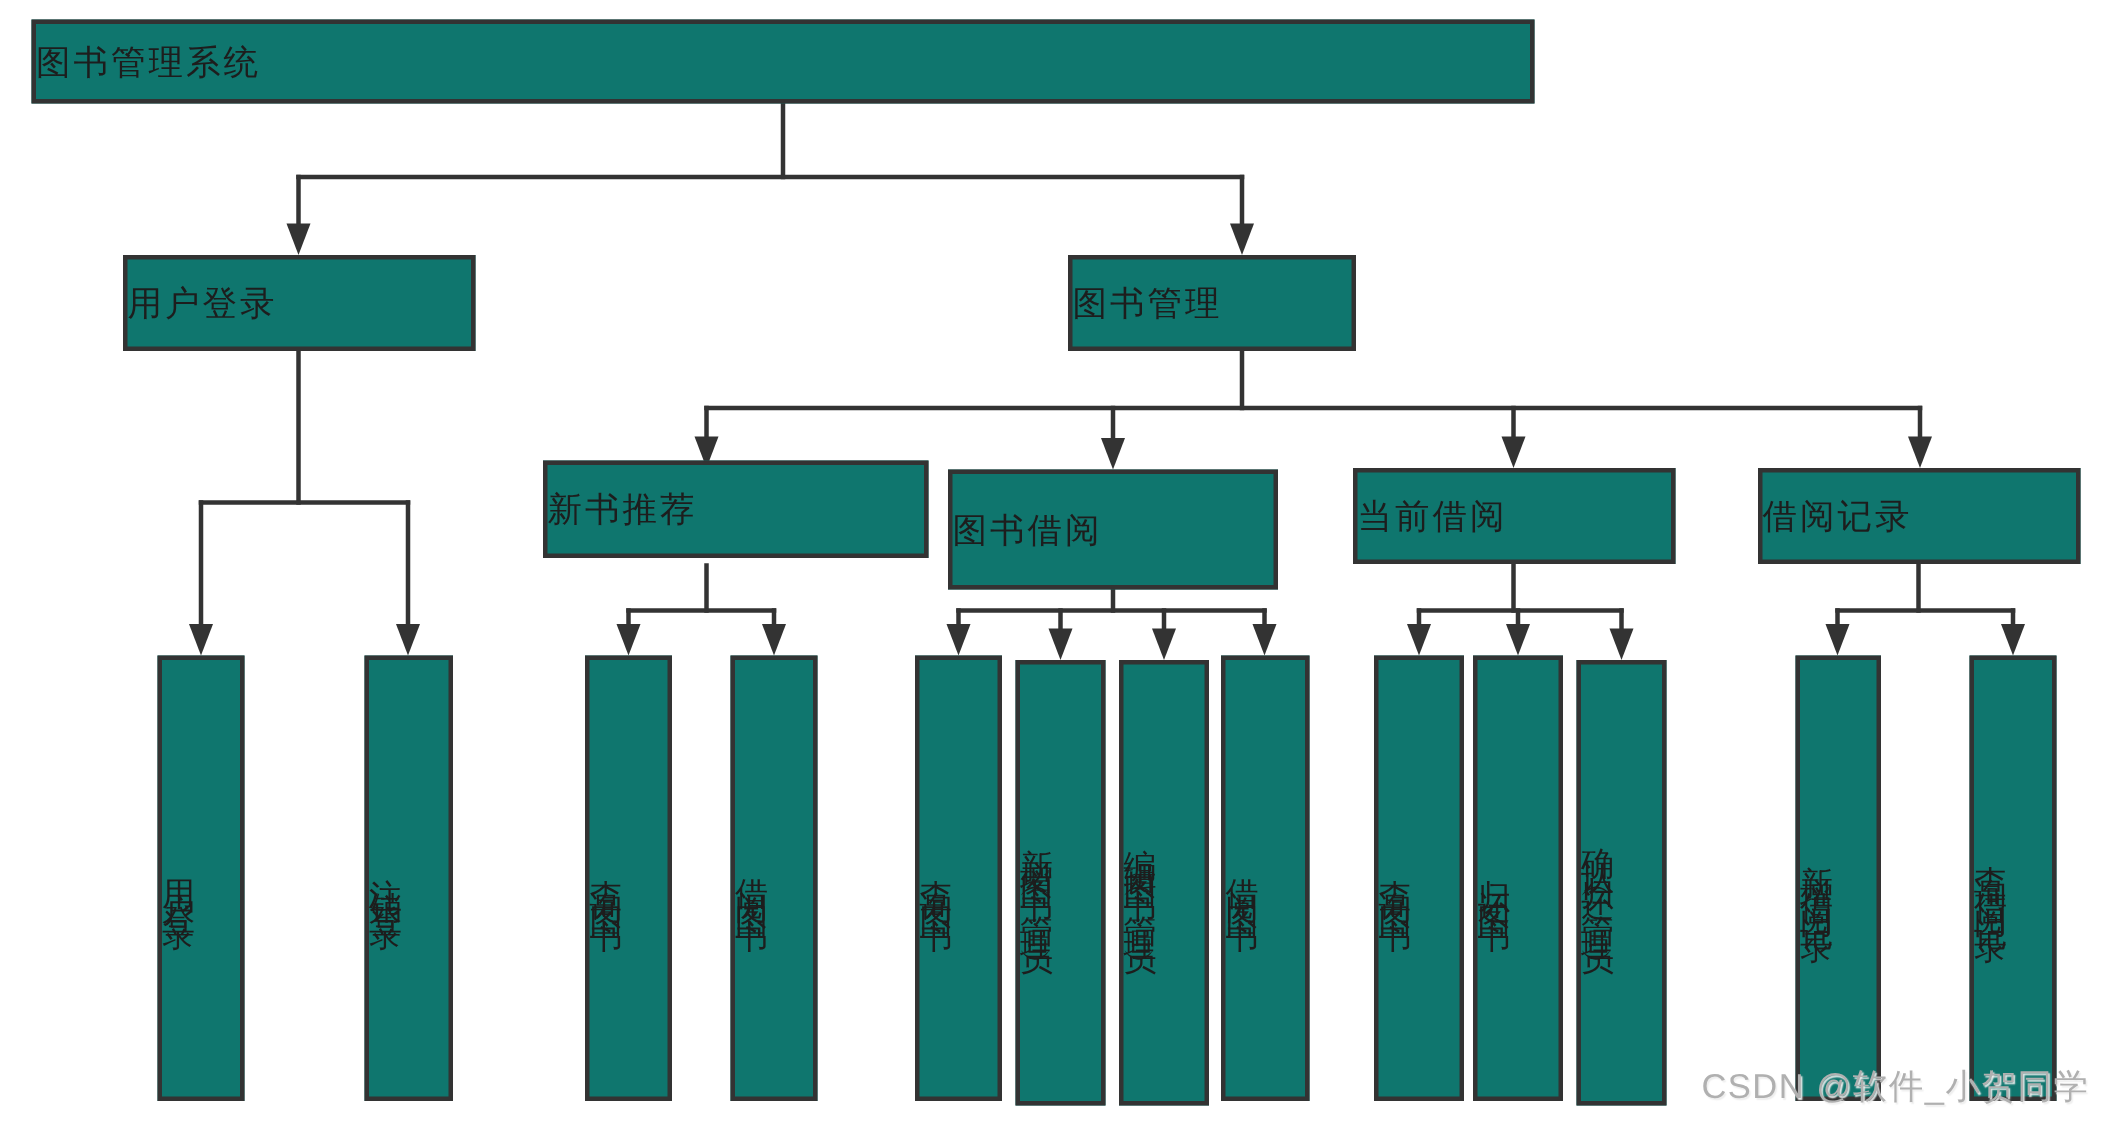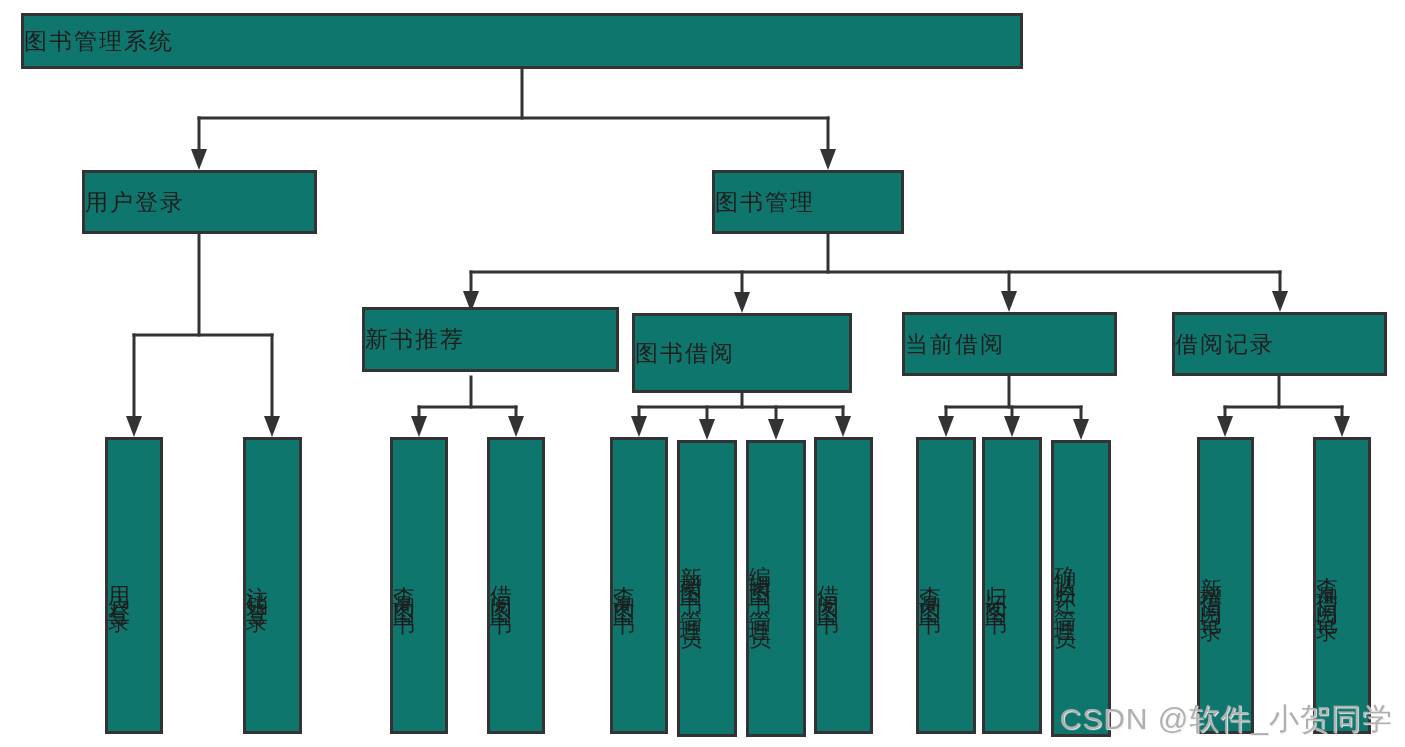--- a/index.html
+++ b/index.html
@@ -35,21 +35,21 @@
     line-height:1;
     letter-spacing:9px;
     color:#1d1d1d;
     white-space:nowrap;
   }
   .watermark{
     position:absolute;
     right:12px;
     bottom:7px;
     z-index:5;
-    font-size:30px;
+    font-size:23px;
     letter-spacing:1px;
     color:#b0b0b0;
     text-shadow:1px 1px 1px #eeeeee;
     white-space:nowrap;
   }
 </style>
 </head>
 <body>
 
 <div class="stage">

